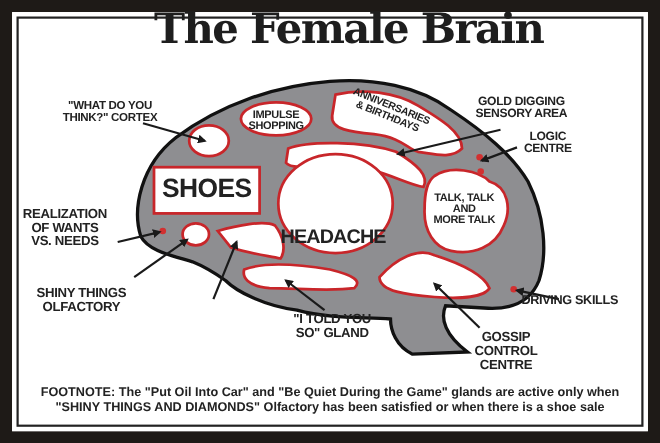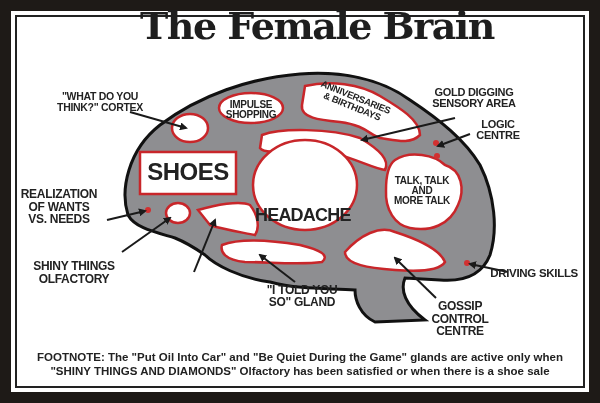--- a/index.html
+++ b/index.html
@@ -107,18 +107,18 @@
 </div>
 <div class="lbl" style="left:262px;top:284px;width:80px;font-size:12px;line-height:12px;">
   <div>"I TOLD YOU</div>
     <div>SO" GLAND</div>
 </div>
 <div class="lbl" style="left:420px;top:300px;width:80px;font-size:12px;line-height:12.5px;">
   <div>GOSSIP</div>
     <div>CONTROL</div>
     <div>CENTRE</div>
 </div>
-<div class="lbl" style="left:474px;top:268px;width:104px;font-size:11.5px;text-align:right;">DRIVING SKILLS</div>
+<div class="lbl" style="left:474px;top:268px;width:104px;font-size:11.5px;text-align:left;">DRIVING SKILLS</div>
 
 <div class="footnote">
   <div>FOOTNOTE: The "Put Oil Into Car" and "Be Quiet During the Game" glands are active only when</div>
   <div>"SHINY THINGS AND DIAMONDS" Olfactory has been satisfied or when there is a shoe sale</div>
 </div>
 
 </body></html>

